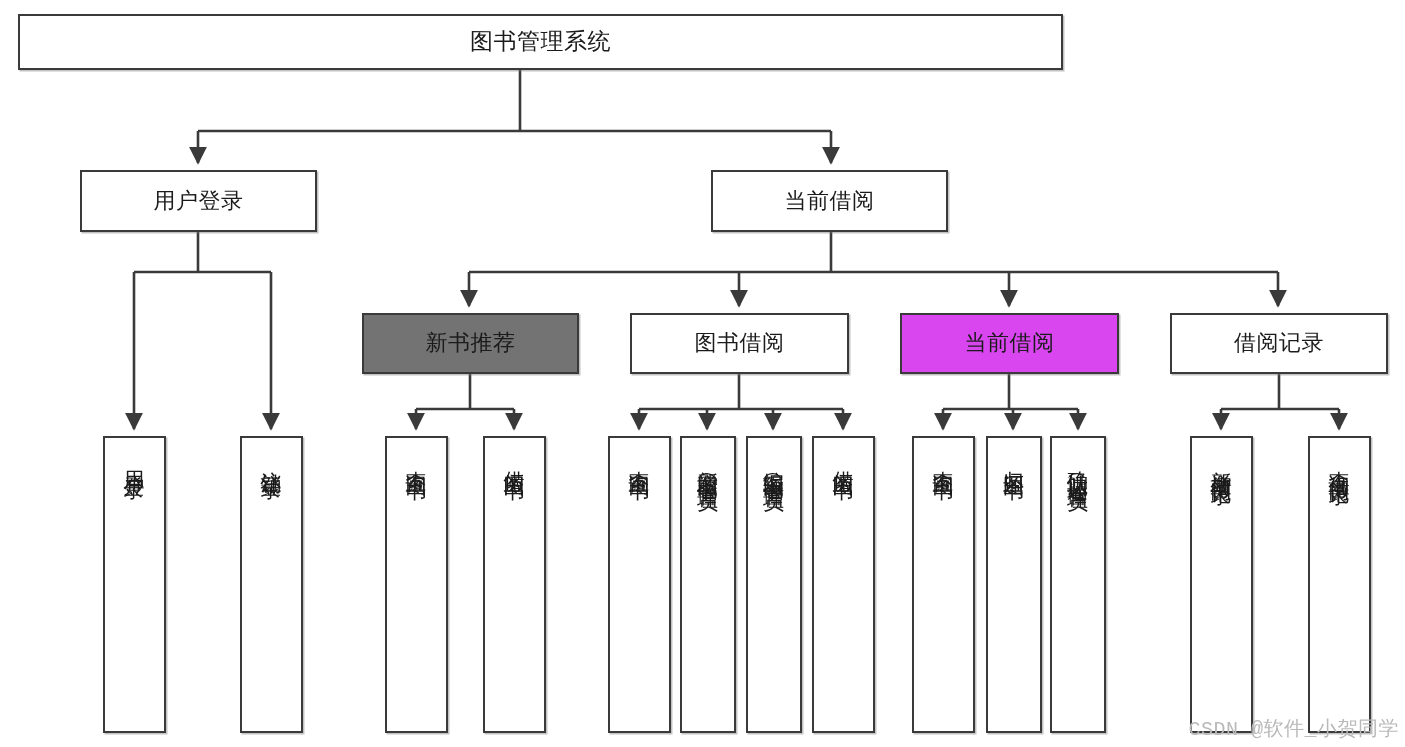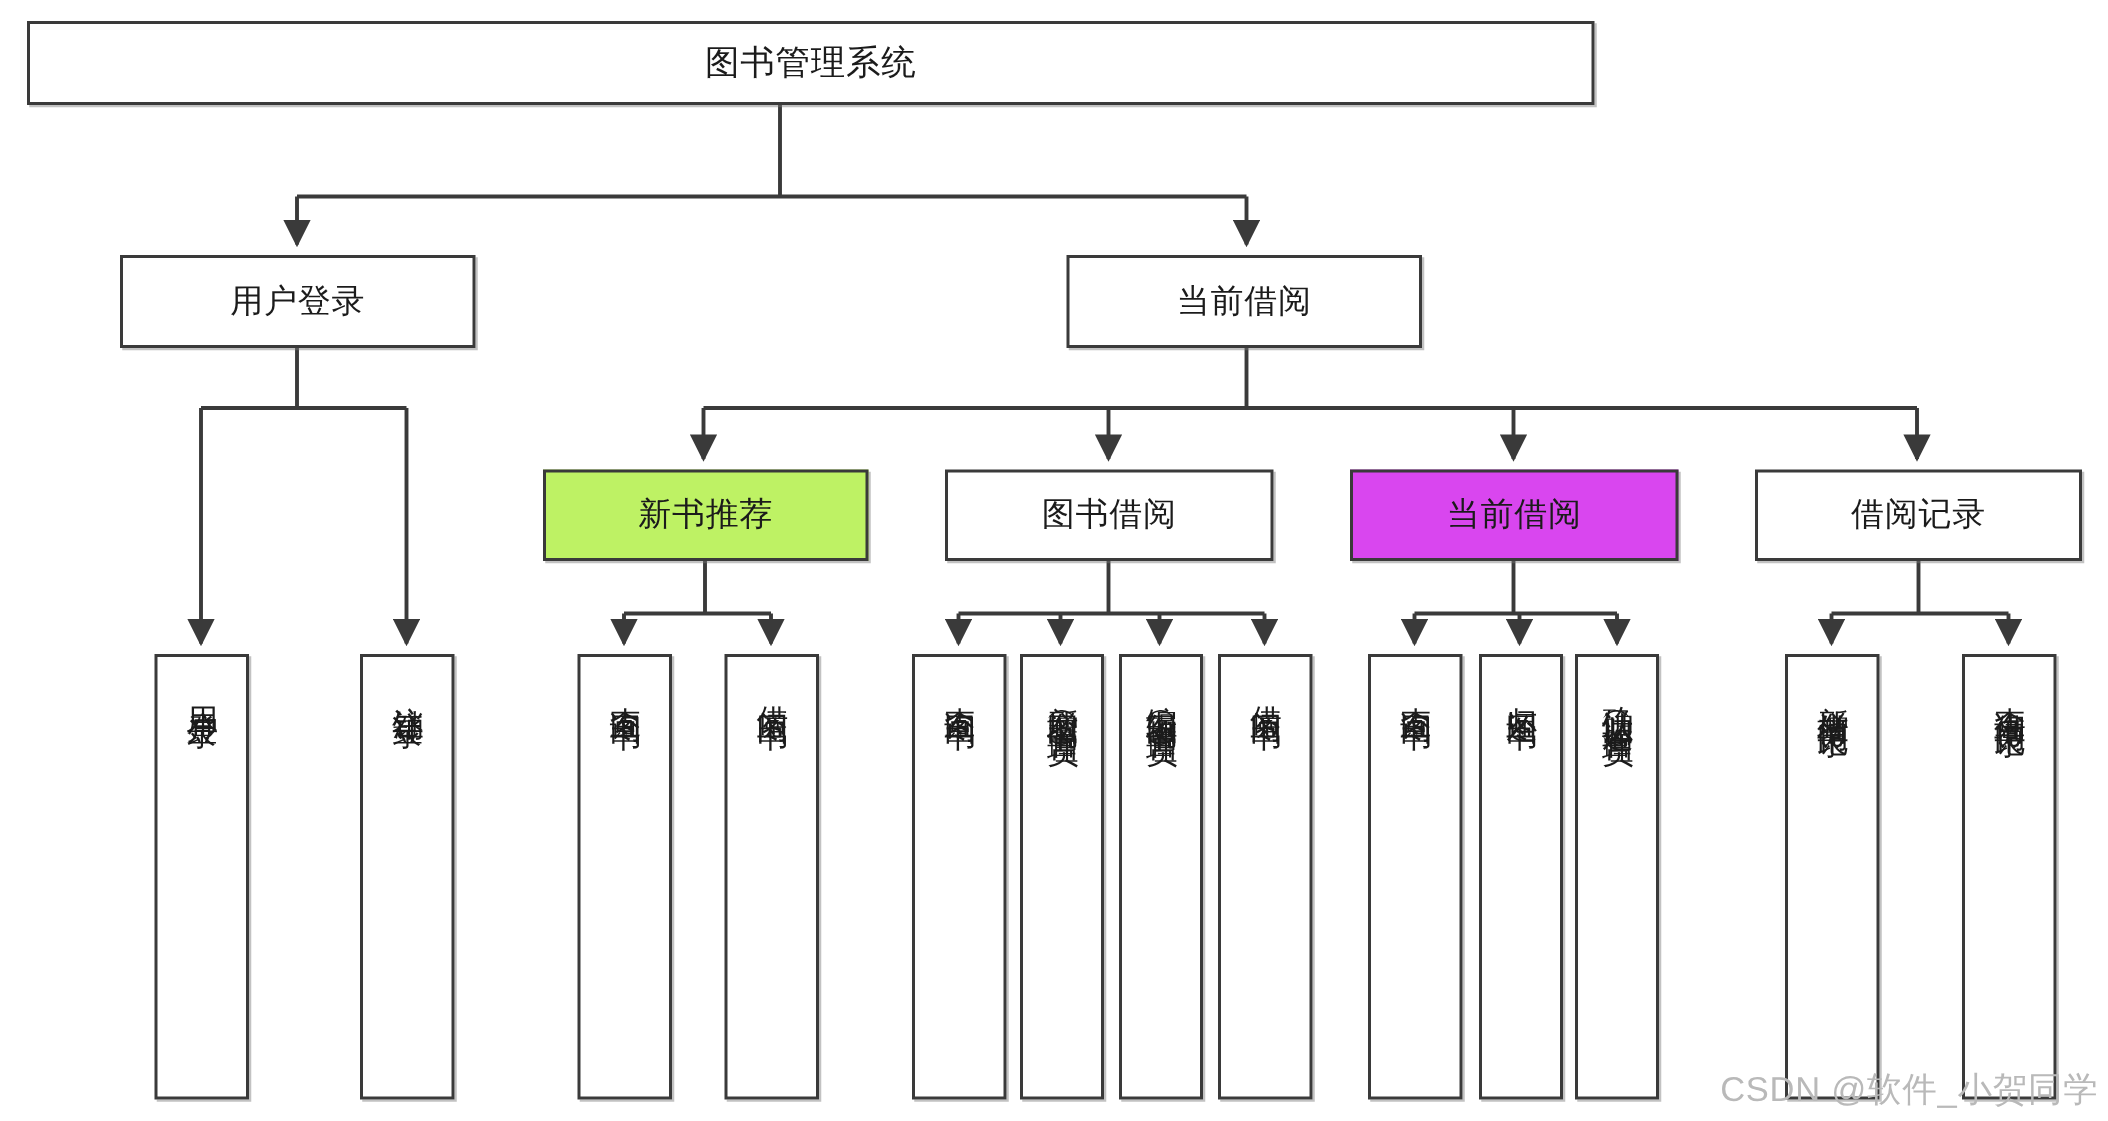--- a/index.html
+++ b/index.html
@@ -54,25 +54,26 @@
     writing-mode:vertical-rl;
     text-orientation:upright;
     font-size:21px;
     letter-spacing:3px;
     line-height:1;
   }
   .watermark{
     position:absolute;
     right:6px;
     bottom:5px;
-    font-size:23px;
+    font-size:20px;
     color:#b9b9b9;
     letter-spacing:0.5px;
     white-space:nowrap;
     user-select:none;
+    font-family:Liberation Mono, monospace;
   }
 </style>
 </head>
 <body style="background: rgb(255, 255, 255);">
 
 <div id="stage">
 
   <svg id="wires" viewBox="0 0 1405 747" xmlns="http://www.w3.org/2000/svg">
     <defs>
       <marker id="ah" viewBox="0 0 10 10" refX="9" refY="5" markerWidth="7" markerHeight="7" orient="auto-start-reverse">
@@ -127,21 +128,21 @@
     <span class="lbl">图书管理系统</span>
   </div>
 
   <div class="node horiz" style="left: 80px; top: 170px; width: 237px; height: 62px; border-color: rgb(58, 58, 58); background: rgb(255, 255, 255); color: rgb(27, 27, 27);">
     <span class="lbl">用户登录</span>
   </div>
   <div class="node horiz" style="left: 711px; top: 170px; width: 237px; height: 62px; border-color: rgb(58, 58, 58); background: rgb(255, 255, 255); color: rgb(27, 27, 27);">
     <span class="lbl">当前借阅</span>
   </div>
 
-  <div class="node horiz" style="left: 362px; top: 313px; width: 217px; height: 61px; border-color: rgb(58, 58, 58); background: #bef264; color: rgb(27, 27, 27); font-family: Liberation Serif, serif;">
+  <div class="node horiz" style="left: 362px; top: 313px; width: 217px; height: 61px; border-color: rgb(58, 58, 58); background: #737373; color: rgb(27, 27, 27); font-family: Liberation Serif, serif;">
     <span class="lbl">新书推荐</span>
   </div>
   <div class="node horiz" style="left: 630px; top: 313px; width: 219px; height: 61px; border-color: rgb(58, 58, 58); background: rgb(255, 255, 255); color: rgb(27, 27, 27);">
     <span class="lbl">图书借阅</span>
   </div>
   <div class="node horiz" style="left: 900px; top: 313px; width: 219px; height: 61px; border-color: rgb(58, 58, 58); background: #d946ef; color: rgb(27, 27, 27);">
     <span class="lbl">当前借阅</span>
   </div>
   <div class="node horiz" style="left: 1170px; top: 313px; width: 218px; height: 61px; border-color: rgb(58, 58, 58); background: rgb(255, 255, 255); color: rgb(27, 27, 27);">
     <span class="lbl">借阅记录</span>

